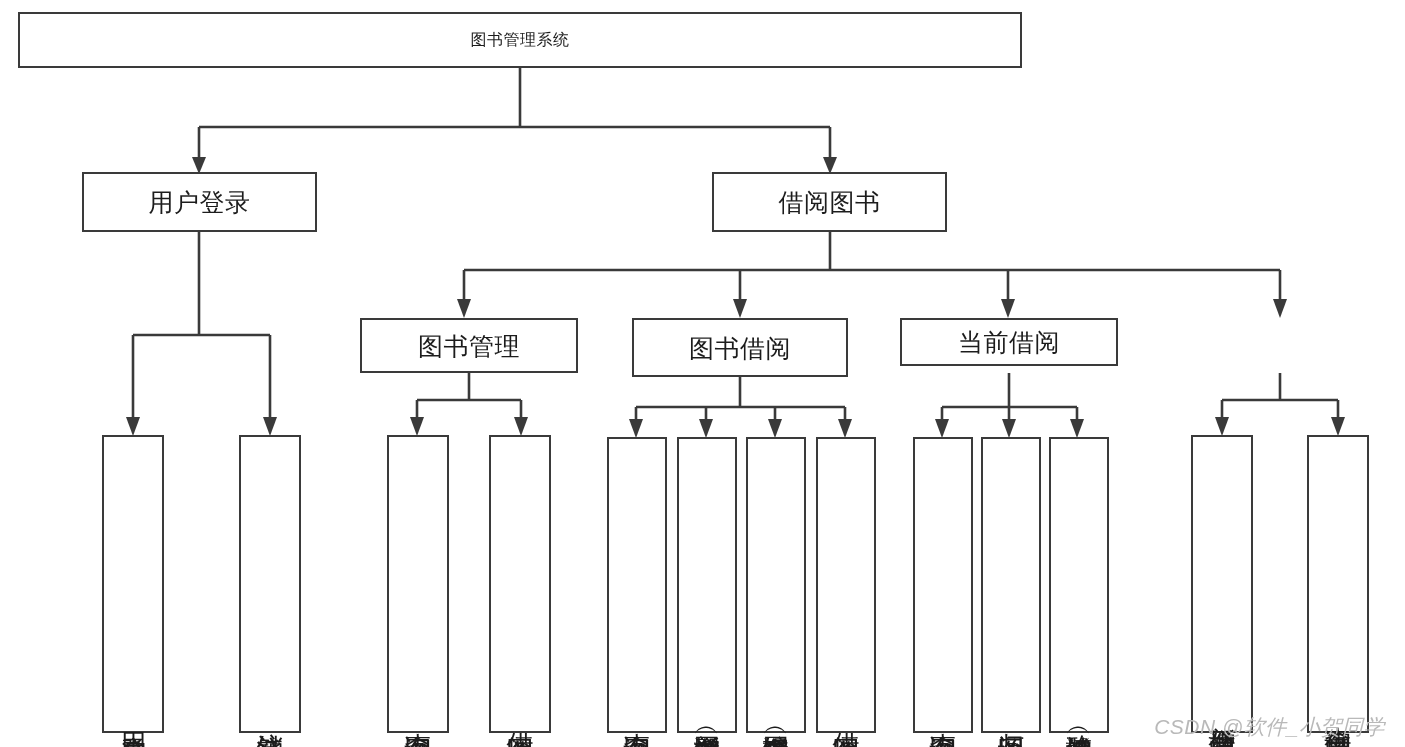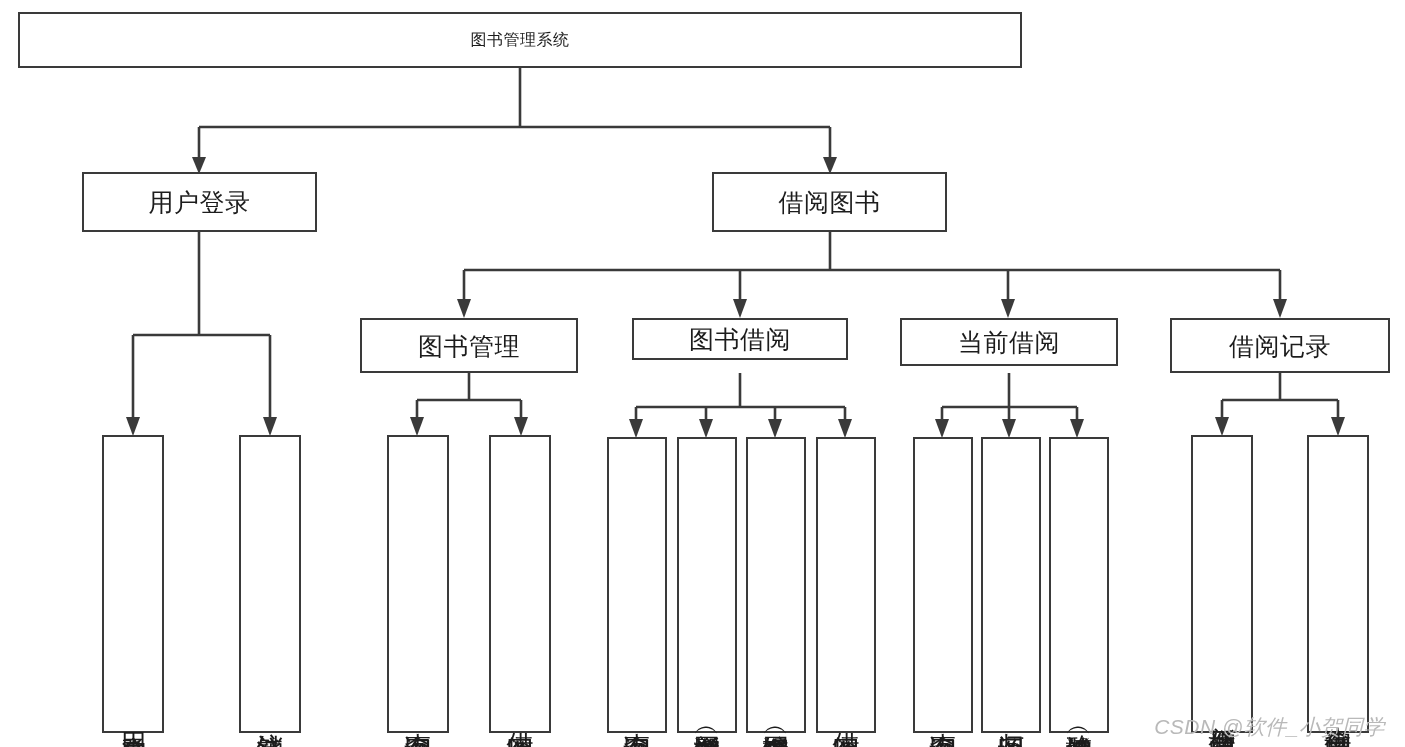--- a/index.html
+++ b/index.html
@@ -135,28 +135,25 @@
   <div class="node h-node" style="left:82px;top:172px;width:235px;height:60px;">
     <span class="label">用户登录</span>
   </div>
   <div class="node h-node" style="left:712px;top:172px;width:235px;height:60px;">
     <span class="label">借阅图书</span>
   </div>
 
   <div class="node h-node" style="left:360px;top:318px;width:218px;height:55px;">
     <span class="label">图书管理</span>
   </div>
-  <div class="node h-node" style="left:632px;top:318px;width:216px;height:42px;">
+  <div class="node h-node" style="left:632px;top:318px;width:216px;height:59px;">
     <span class="label">图书借阅</span>
   </div>
   <div class="node h-node" style="left:900px;top:318px;width:218px;height:48px;">
     <span class="label">当前借阅</span>
-  </div>
-  <div class="node h-node" style="left:1170px;top:318px;width:220px;height:55px;">
-    <span class="label">借阅记录</span>
   </div>
 
   <div class="node leaf" style="left:102px;top:435px;width:62px;height:298px;">
     <span class="label">用户登录</span>
   </div>
   <div class="node leaf" style="left:239px;top:435px;width:62px;height:298px;">
     <span class="label">注销登录</span>
   </div>
 
   <div class="node leaf" style="left:387px;top:435px;width:62px;height:298px;">

